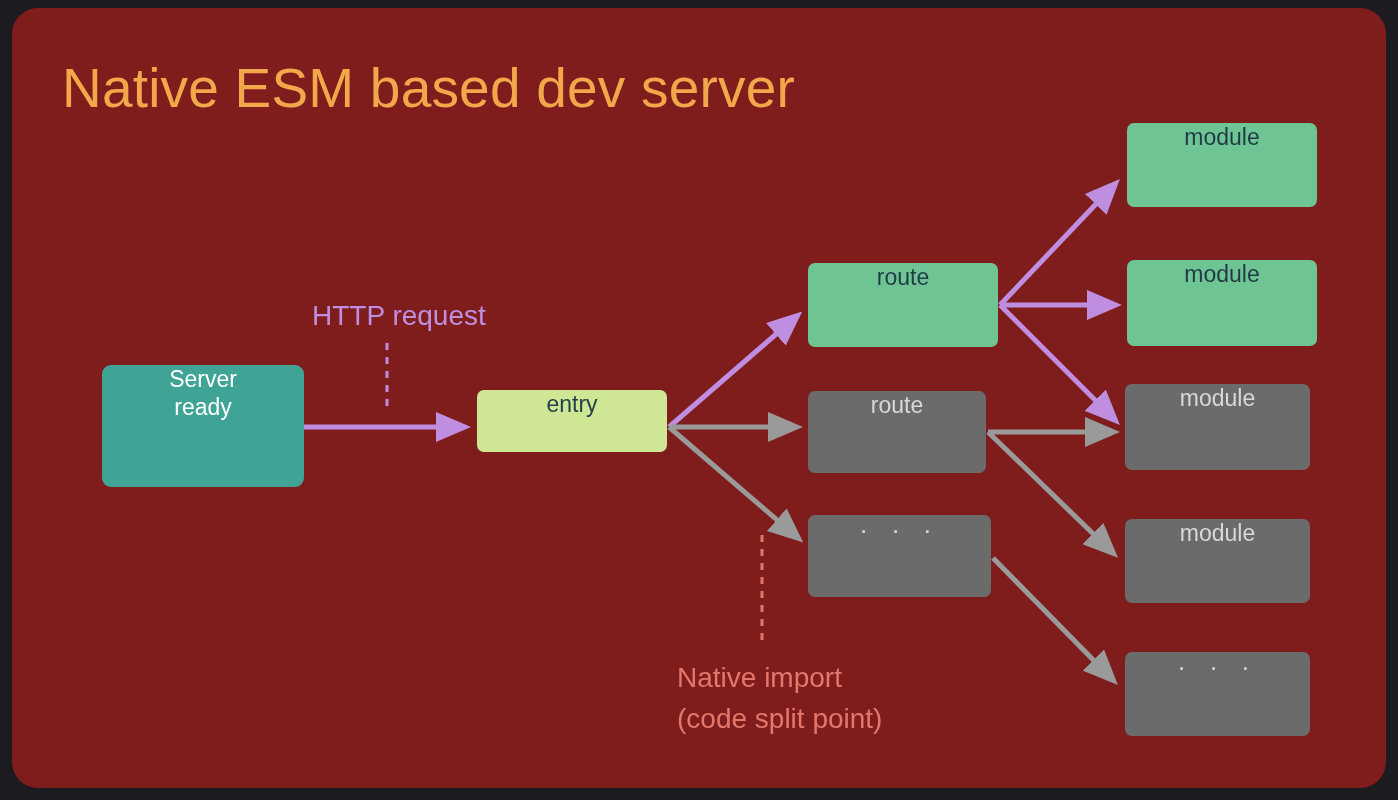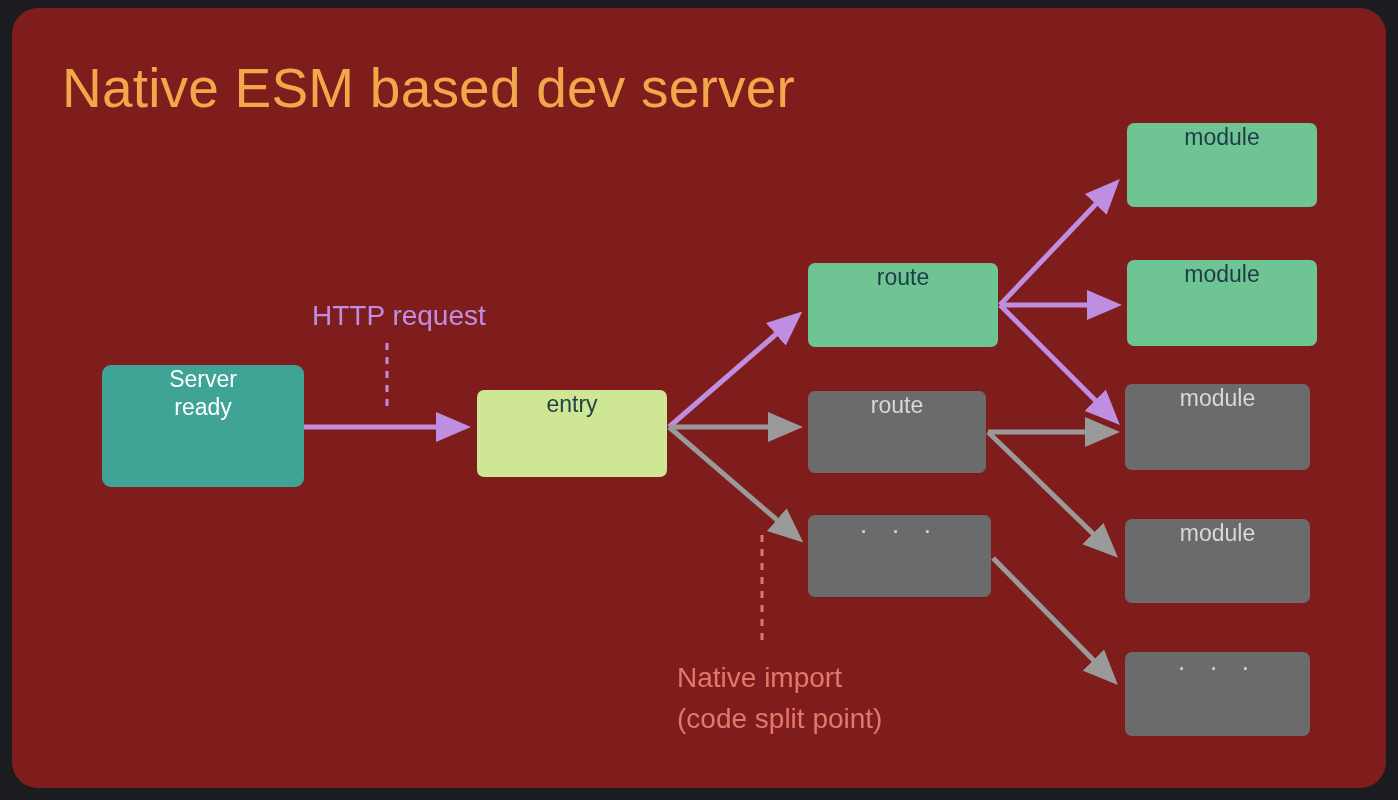--- a/index.html
+++ b/index.html
@@ -127,21 +127,21 @@
     <line x1="750" y1="527" x2="750" y2="637" stroke="#E4776B" stroke-width="3" stroke-dasharray="7 7"></line>
   </svg>
 
   <div id="title">Native ESM based dev server</div>
 
   <div class="node server" style="left:50px; top:357px; width:202px; height:122px;margin-left:40px;">
     <span style="white-space:pre-line;">Server
 ready</span>
   </div>
 
-  <div class="node entry" style="left:465px; top:382px; width:190px; height:87px;">
+  <div class="node entry" style="left:465px; top:382px; width:190px; height:62px;">
     <span>entry</span>
   </div>
 
   <div class="node green" style="left:796px; top:255px; width:190px; height:84px;">
     <span>route</span>
   </div>
 
   <div class="node gray" style="left:796px; top:383px; width:178px; height:82px;">
     <span>route</span>
   </div>

